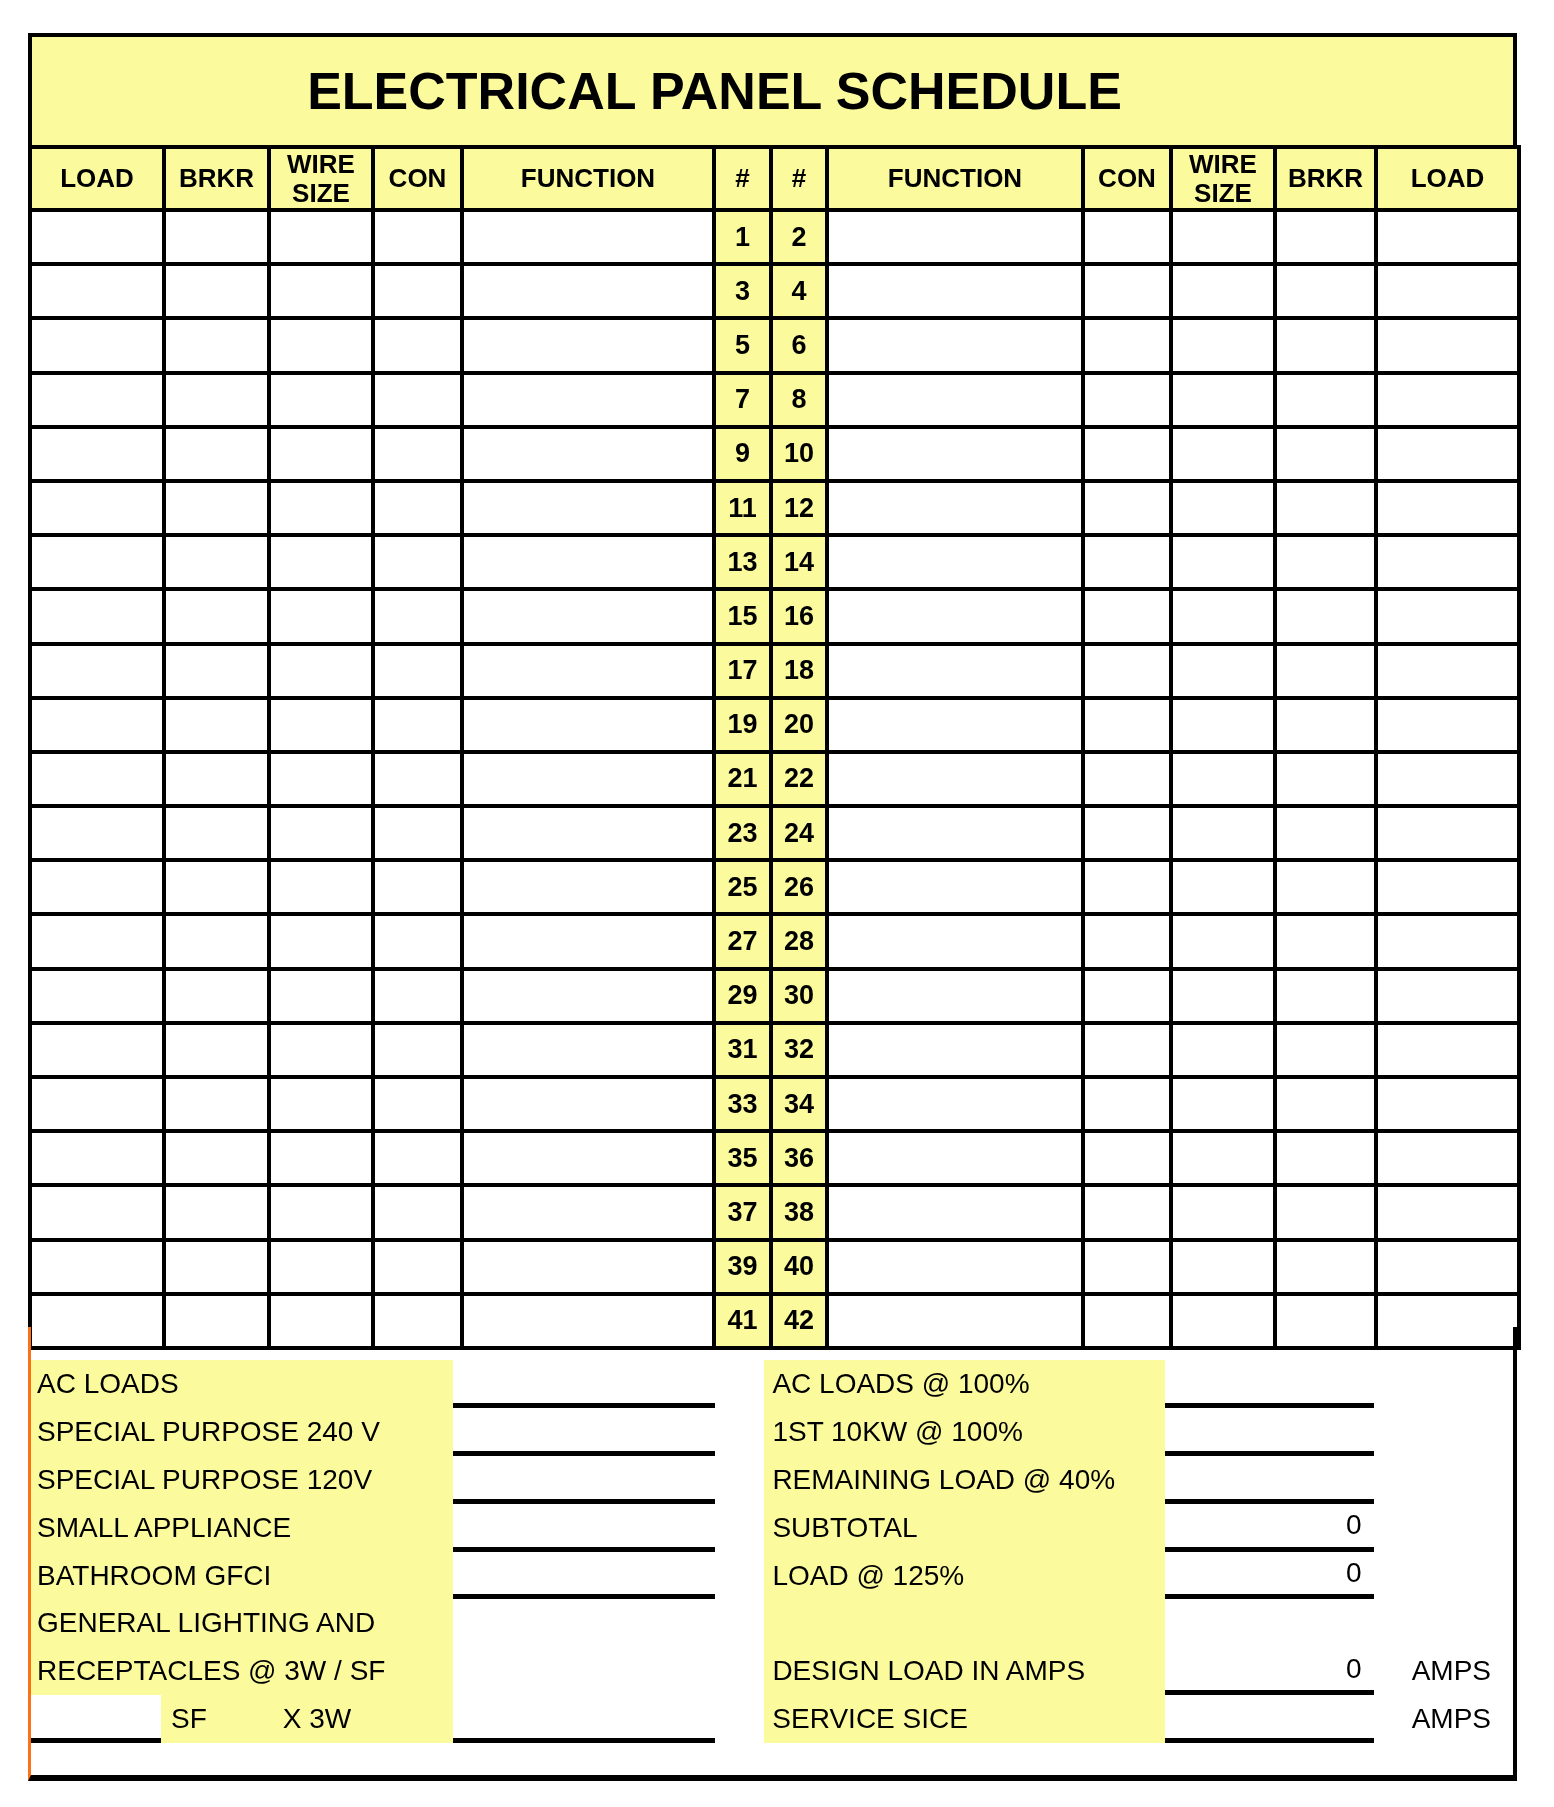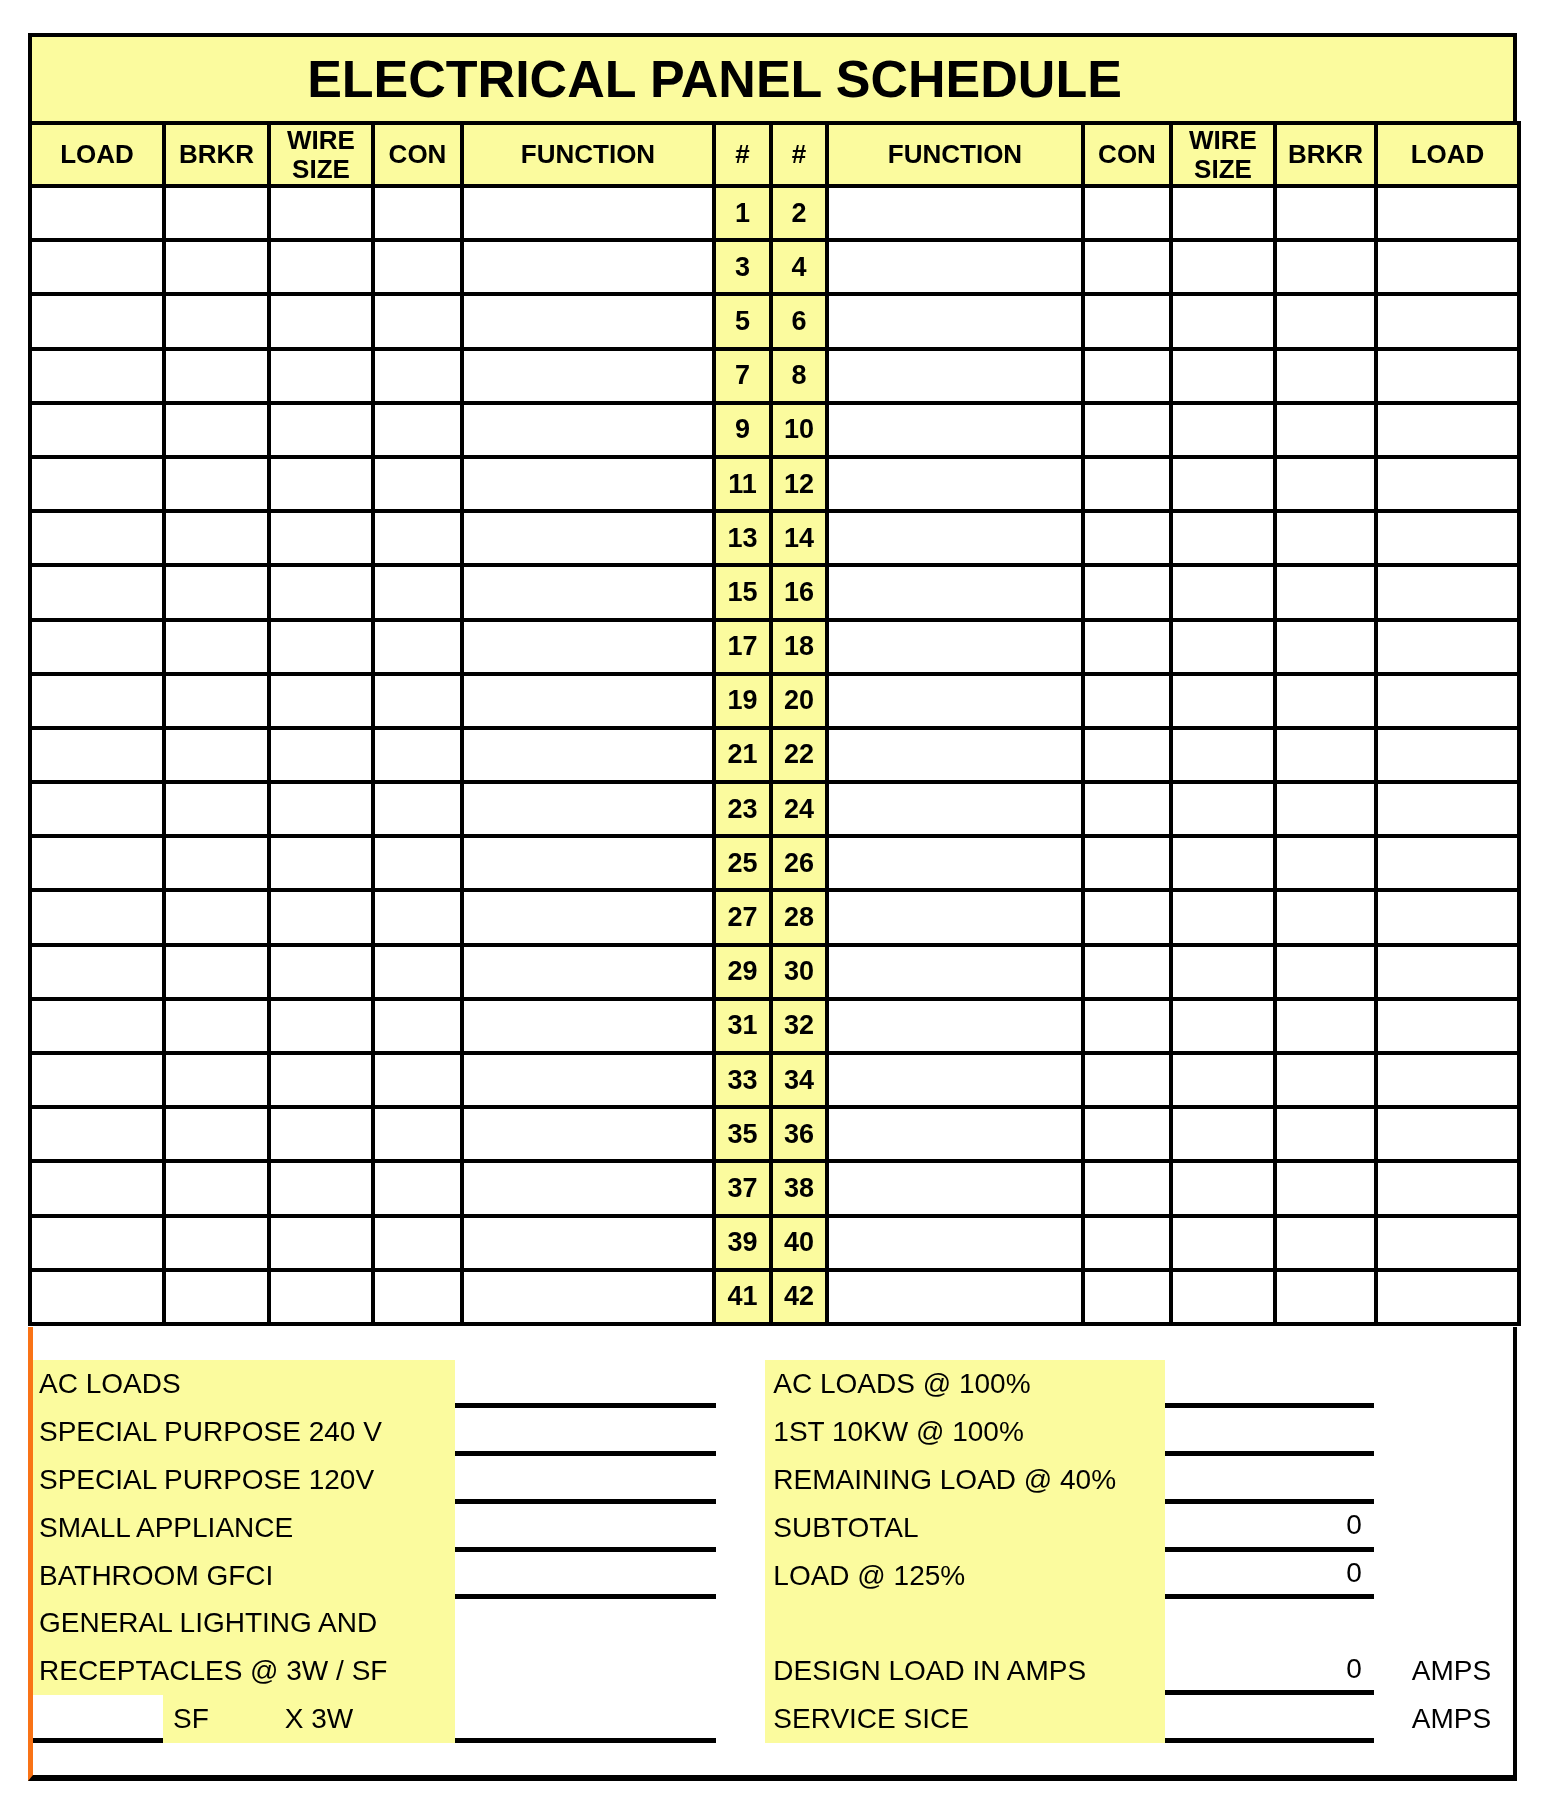--- a/index.html
+++ b/index.html
@@ -4,21 +4,21 @@
 <style>
   html,body{margin:0;padding:0;background:#ffffff;}
   .page{
     position:relative;width:1554px;height:1807px;background:#ffffff;
     font-family:"Liberation Sans",sans-serif;color:#000;overflow:hidden;
   }
   .sheet{position:absolute;left:28px;top:33px;width:1489px;}
 
   
   .title-box{
-    box-sizing:border-box;height:88px;background:var(--yellow);
+    box-sizing:border-box;height:112px;background:var(--yellow);
     border:4px solid #000;border-bottom:none;
     display:flex;align-items:center;justify-content:center;
     padding-right:116px;
   }
   .title-box span{font-weight:bold;font-size:52px;letter-spacing:0px;white-space:nowrap;}
 
   
   table.panel{border-collapse:collapse;table-layout:fixed;width:1489px;}
   table.panel th,table.panel td{
     border:4px solid #000;padding:0;text-align:center;vertical-align:middle;
@@ -29,21 +29,21 @@
     height:59px;white-space:pre-line;
   }
   table.panel td{height:50.2px;background:#ffffff;}
   table.panel td.num{
     background:var(--yellow);font-weight:bold;font-size:27px;
   }
 
   
   .lower{
     position:absolute;box-sizing:border-box;left:0;top:1294px;width:1489px;height:454px;
-    border-left:5px solid #f97316;border-right:4px solid #000;border-bottom:6px solid #000;
+    border-left:3px solid #f97316;border-right:4px solid #000;border-bottom:6px solid #000;
   }
   .summary-rows{position:absolute;left:0;top:33px;width:100%;}
   .srow{display:flex;height:47.9px;font-size:28px;}
   .srow > div{box-sizing:border-box;}
   .sl-label{
     width:425px;background:var(--yellow);display:flex;align-items:center;
     padding-left:6px;white-space:nowrap;
   }
   .sl-label.row8{padding-left:0;text-align:right;}
   .sf-input-box{

